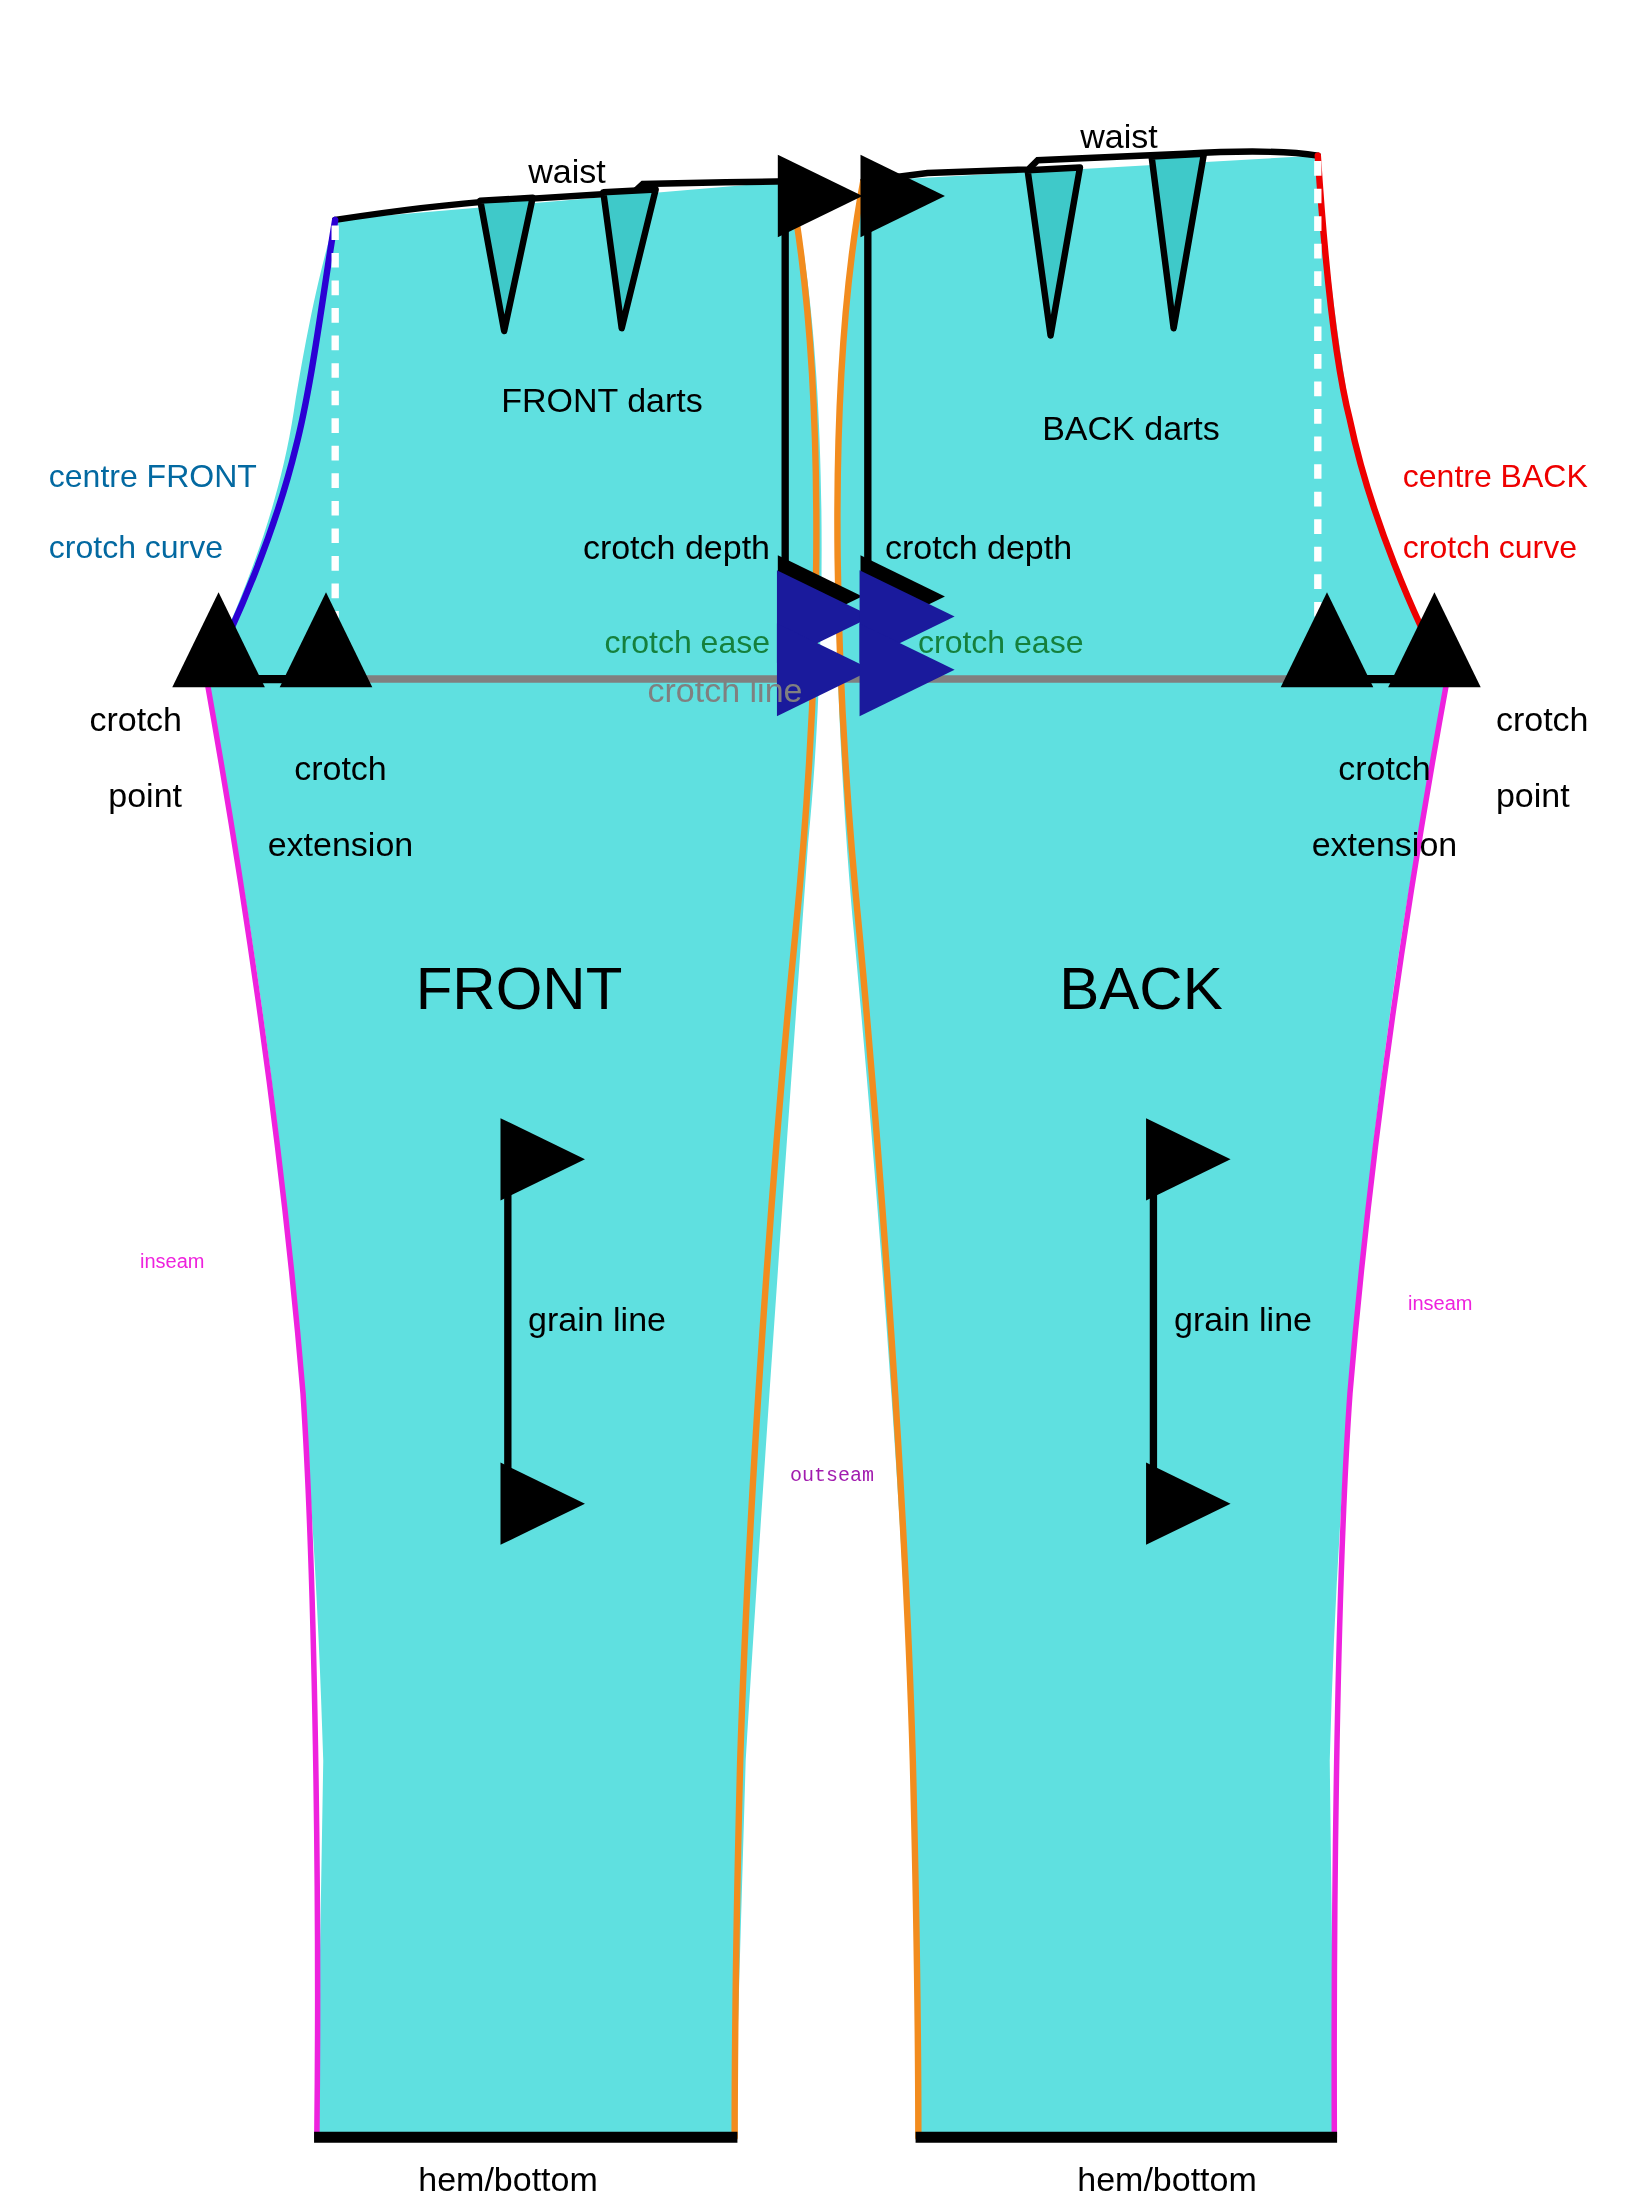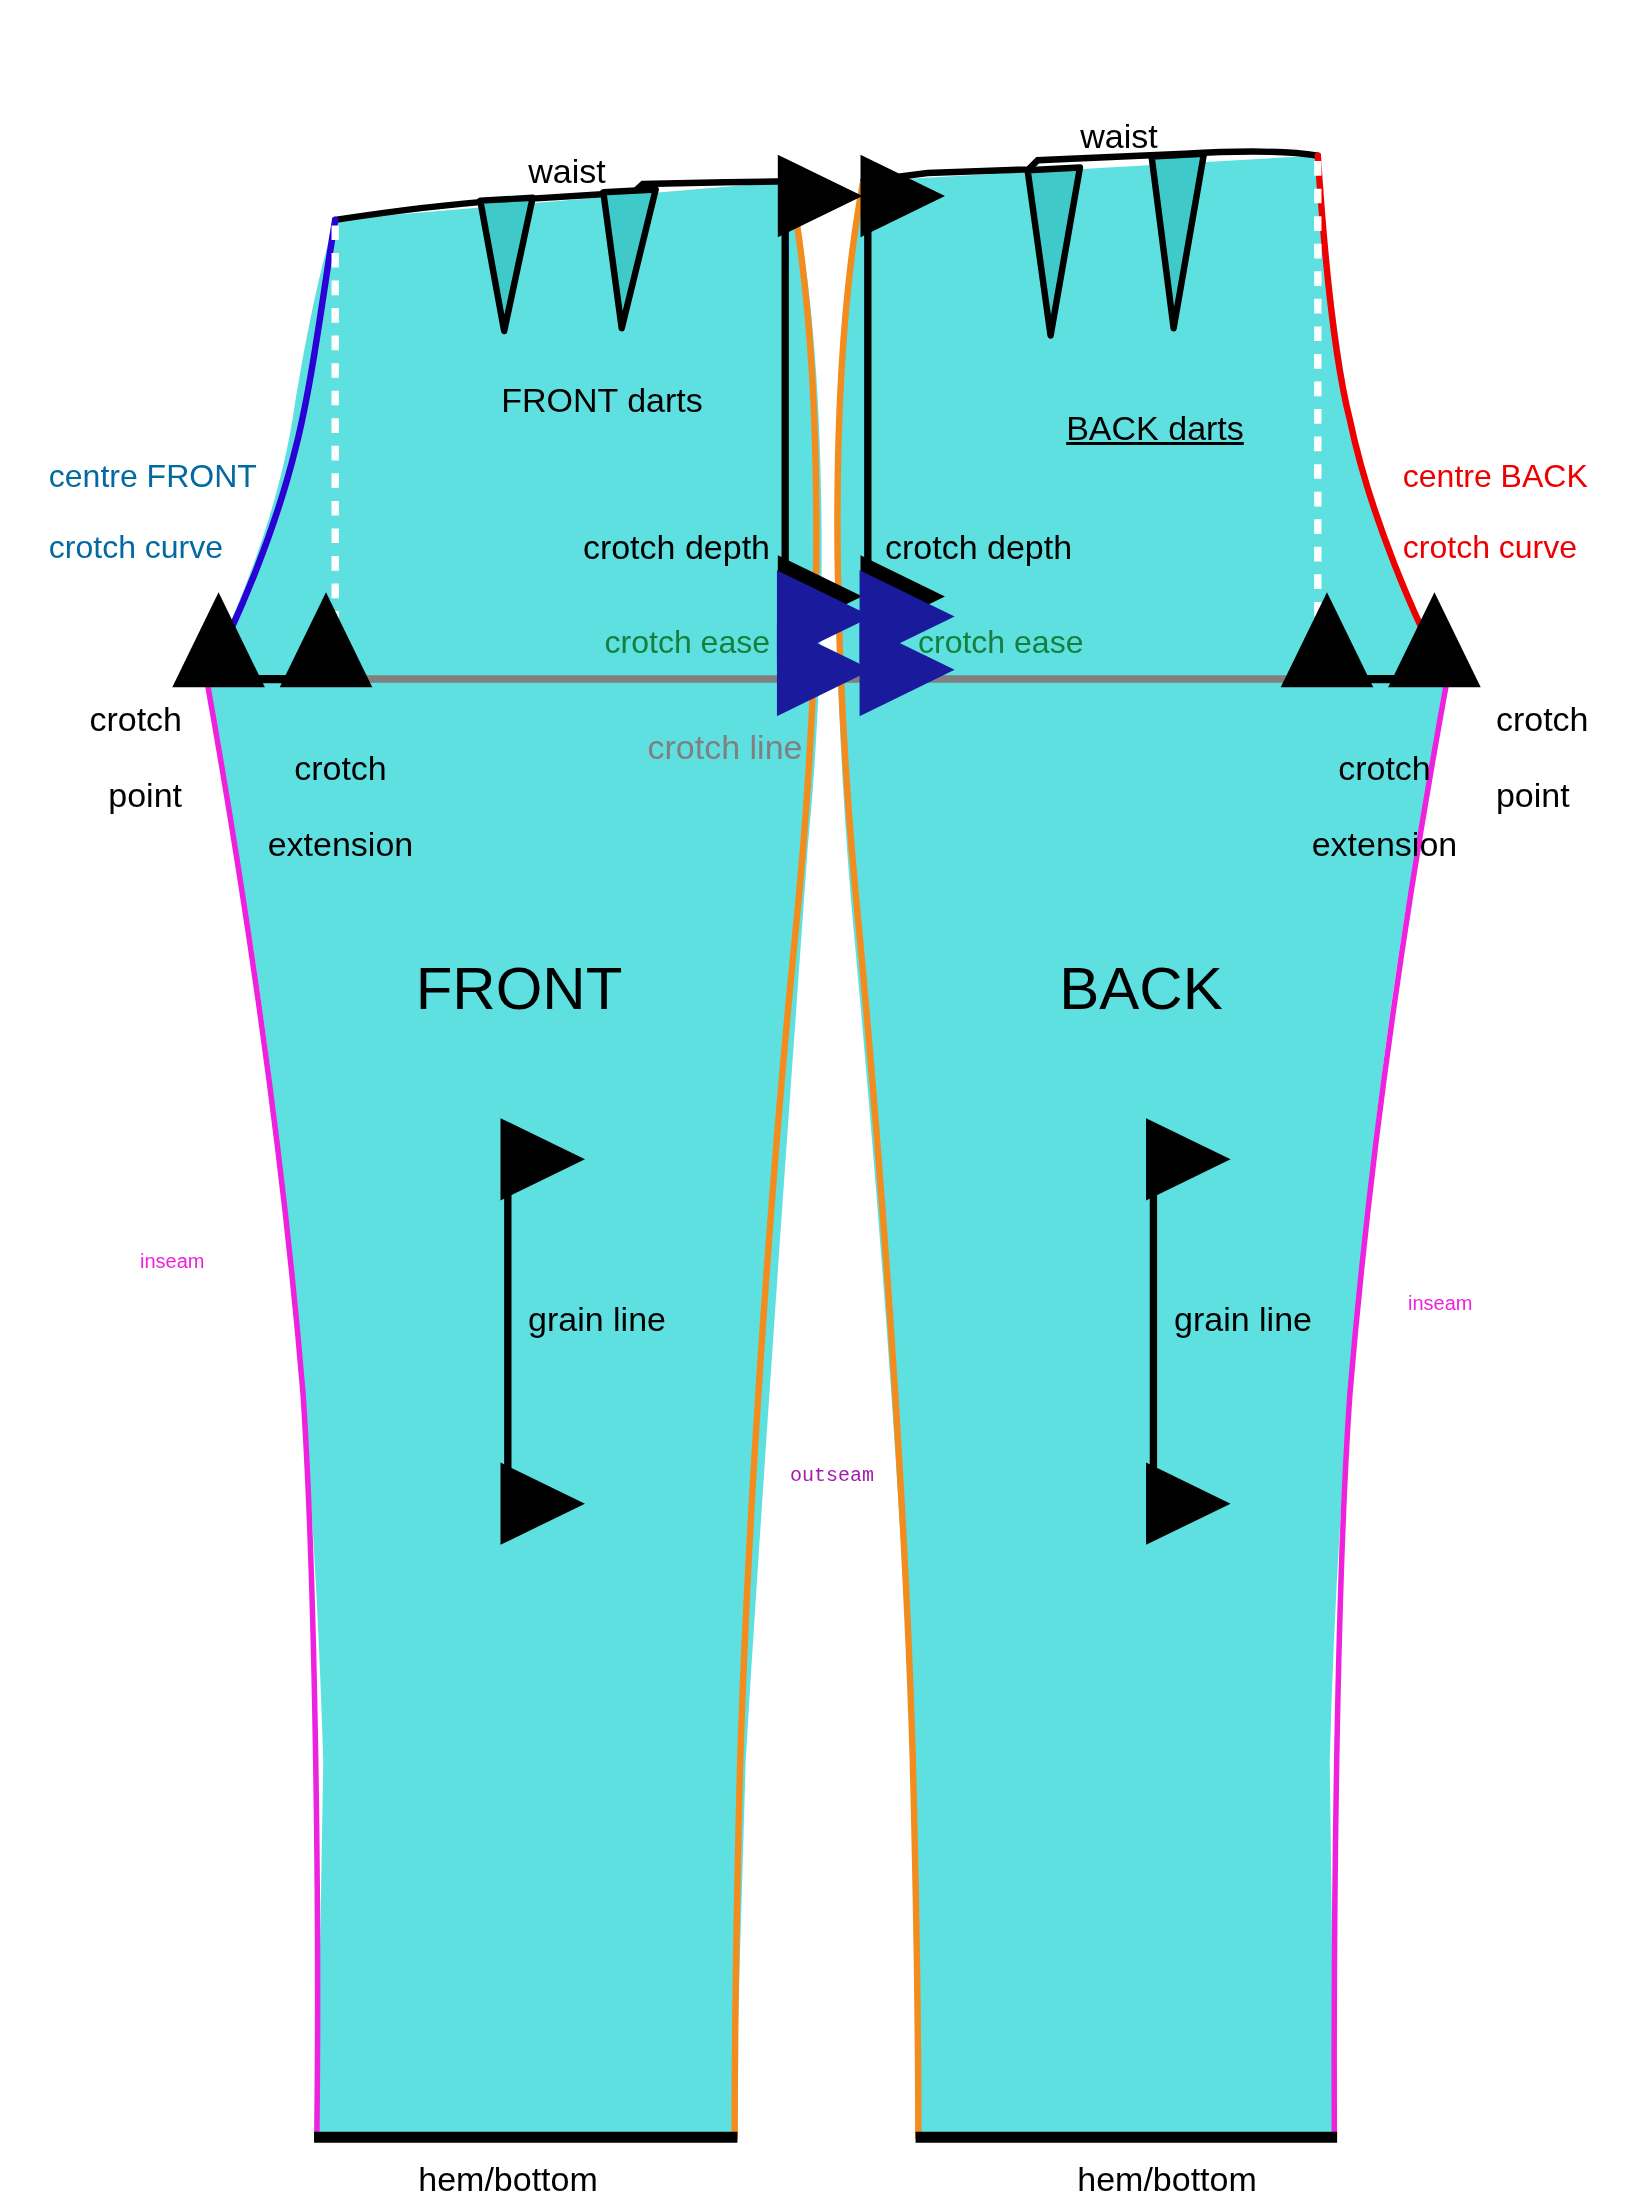--- a/index.html
+++ b/index.html
@@ -147,41 +147,41 @@
     <line x1="1256" y1="1245" x2="1256" y2="1620" stroke="#000" stroke-width="8" marker-start="url(#ah-black-up)" marker-end="url(#ah-black-up)"></line>
   </g>
 </svg>
 
 <div class="lbl c s-waist" style="left:567px;top:136px;">waist</div>
 
 <div class="lbl c s-waist" style="left:1119px;top:101px;">waist</div>
 
 <div class="lbl c s-darts" style="left:602px;top:365px;">FRONT darts</div>
 
-<div class="lbl c s-darts" style="left:1155px;top:393px;text-decoration:underline;">BACK darts</div>
+<div class="lbl c s-darts" style="left:1131px;top:393px;">BACK darts</div>
 
 <div class="lbl l s-curve col-blue" style="left:31px;top:407px;">
   <span>centre FRONT</span><br>
   <span>crotch curve</span>
 </div>
 
 <div class="lbl l s-curve col-red" style="left:1385px;top:407px;">
   <span>centre BACK</span><br>
   <span>crotch curve</span>
 </div>
 
 <div class="lbl r s-depth" style="left:770px;top:512px;">crotch depth</div>
 
 <div class="lbl l s-depth" style="left:885px;top:512px;">crotch depth</div>
 
 <div class="lbl r s-ease col-navy" style="left:770px;top:609px;">crotch ease</div>
 
 <div class="lbl l s-ease col-navy" style="left:918px;top:609px;">crotch ease</div>
 
-<div class="lbl c s-crotchline col-grey" style="left:725px;top:712px;">crotch line</div>
+<div class="lbl c s-crotchline col-grey" style="left:725px;top:655px;">crotch line</div>
 
 <div class="lbl r s-point" style="left:182px;top:646px;">
   <span>crotch</span><br>
   <span>point</span>
 </div>
 
 <div class="lbl l s-point" style="left:1477px;top:646px;">
   <span>crotch</span><br>
   <span>point</span>
 </div>

